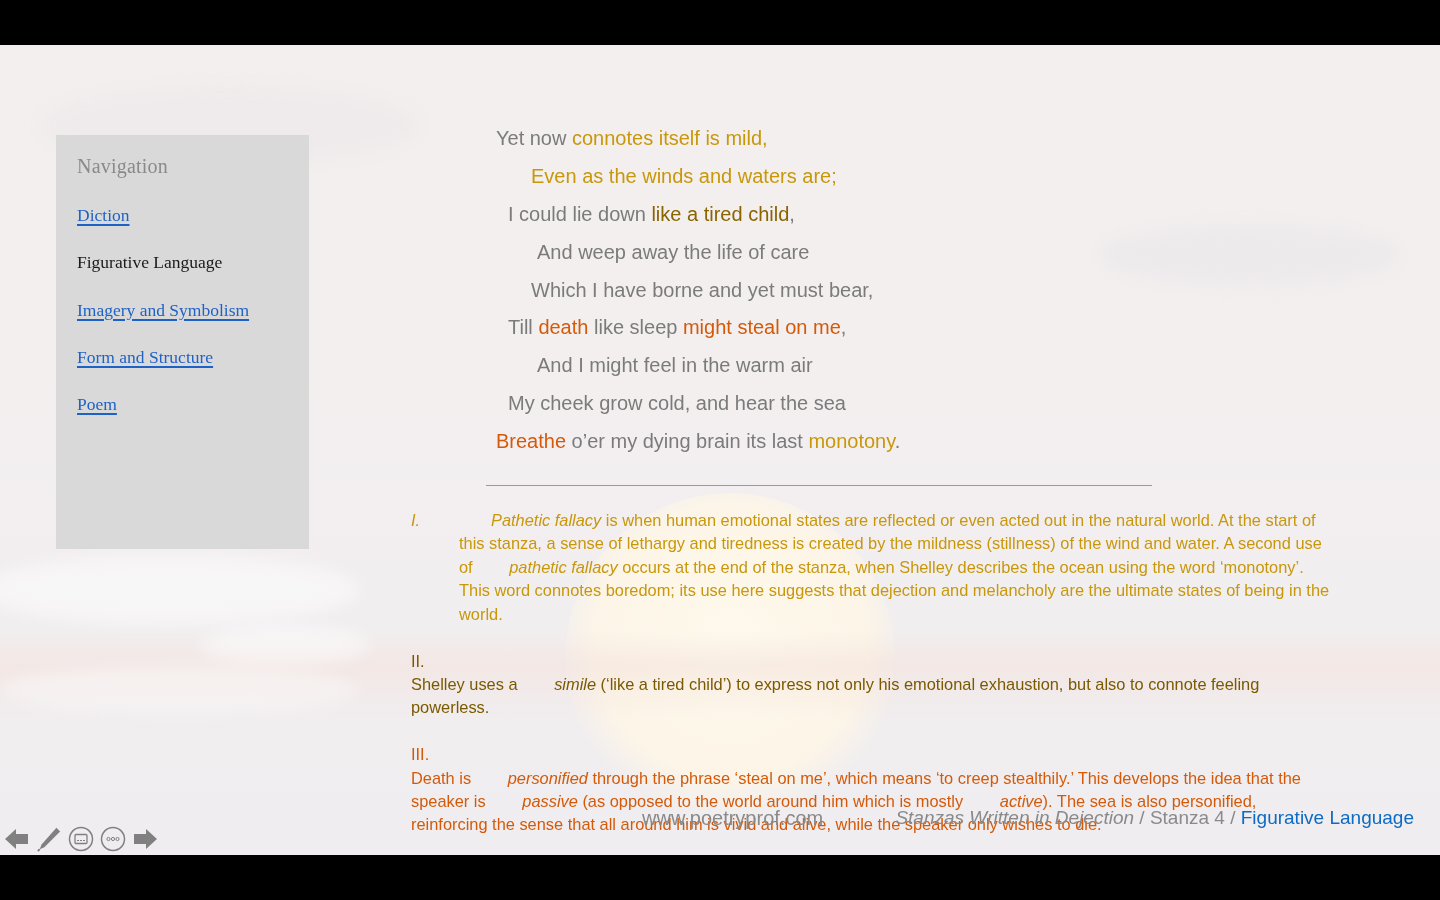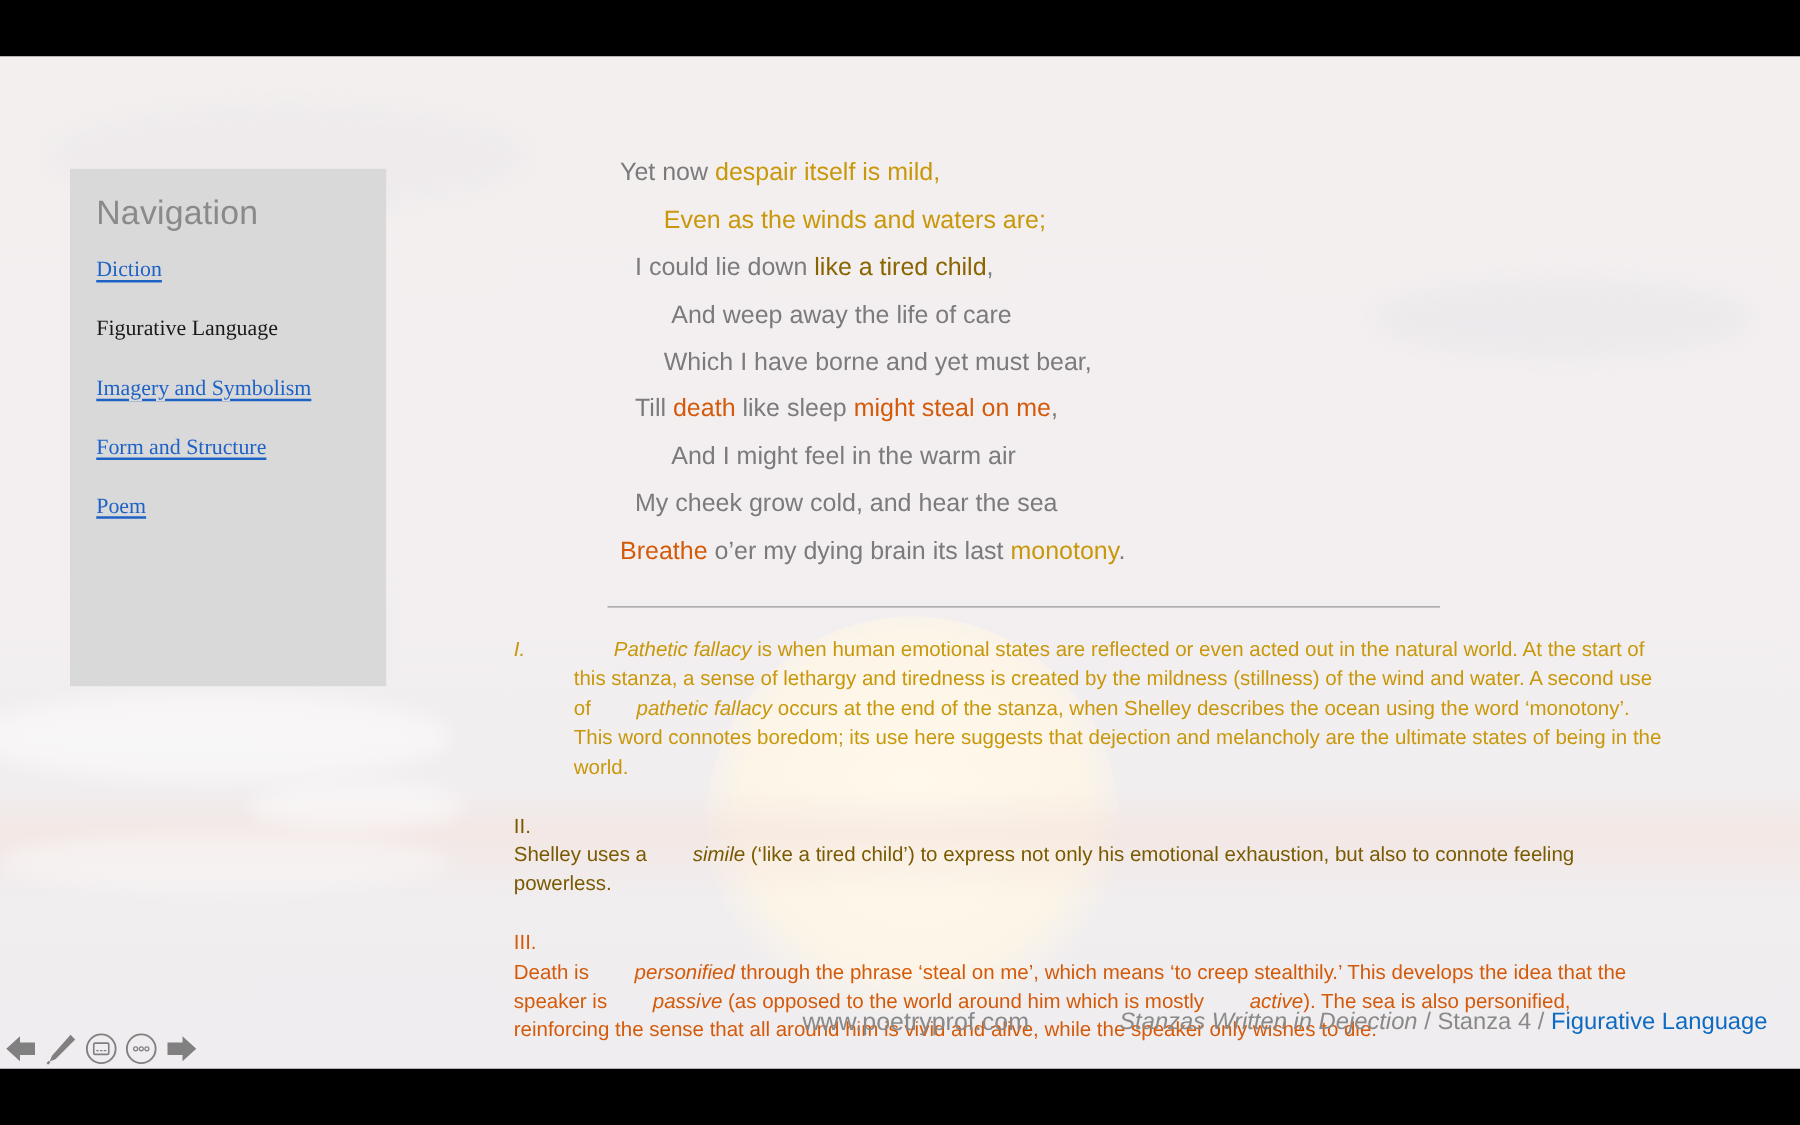--- a/index.html
+++ b/index.html
@@ -29,22 +29,22 @@
     .cloud.c4 { left: 1100px; top: 180px; width: 300px; height: 60px; background: rgba(230,228,232,0.45); }
     .cloud.c5 { left: 40px; top: 40px; width: 380px; height: 80px; background: rgba(232,230,232,0.35); }
 
     
     .nav {
       position: absolute; left: 56px; top: 90px; width: 253px; height: 414px;
       background: #d9d9d9; padding: 20px 0 0 21px;
       font-family: "DejaVu Serif", "Liberation Serif", serif;
     }
     .nav-title {
-      font-size: 27px; color: #8a8a8a; letter-spacing: 0.2px;
-      font-family: Liberation Sans, sans-serif; margin-bottom: 14px; height: 36px;
+      font-size: 20px; color: #8a8a8a; letter-spacing: 0.2px;
+      font-family: Liberation Serif, serif; margin-bottom: 14px; height: 36px;
     }
     .nav-list { list-style: none; }
     .nav-item { height: 47.3px; }
     .nav-link {
       font-family: "Liberation Serif", serif; font-size: 17.5px;
       color: #1f62c6; text-decoration: underline; text-underline-offset: 3px;
       text-decoration-thickness: 2px; cursor: pointer;
     }
     .nav-link.current { color: #1a1a1a; text-decoration: none; cursor: default; }
 
@@ -115,21 +115,21 @@
     <ul class="nav-list">
       <li class="nav-item"><a class="nav-link">Diction</a></li>
       <li class="nav-item"><span class="nav-link current">Figurative Language</span></li>
       <li class="nav-item"><a class="nav-link">Imagery and Symbolism</a></li>
       <li class="nav-item"><a class="nav-link">Form and Structure</a></li>
       <li class="nav-item"><a class="nav-link">Poem</a></li>
     </ul>
   </nav>
 
   <div class="poem" id="poem">
-      <div class="poem-line" style="padding-left: 0px;"><span>Yet now </span><span class="gold">despair itself is mild,</span></div>
+      <div class="poem-line" style="padding-left: 0px;"><span>Yet now </span><span class="gold">connotes itself is mild,</span></div>
       <div class="poem-line" style="padding-left: 35px;"><span class="gold">Even as the winds and waters are;</span></div>
       <div class="poem-line" style="padding-left: 12px;"><span>I could lie down </span><span class="olive">like a tired child</span><span>,</span></div>
       <div class="poem-line" style="padding-left: 41px;"><span>And weep away the life of care</span></div>
       <div class="poem-line" style="padding-left: 35px;"><span>Which I have borne and yet must bear,</span></div>
       <div class="poem-line" style="padding-left: 12px;"><span>Till </span><span class="rust">death</span><span> like sleep </span><span class="rust">might steal on me</span><span>,</span></div>
       <div class="poem-line" style="padding-left: 41px;"><span>And I might feel in the warm air</span></div>
       <div class="poem-line" style="padding-left: 12px;"><span>My cheek grow cold, and hear the sea</span></div>
       <div class="poem-line" style="padding-left: 0px;"><span class="rust">Breathe</span><span> o’er my dying brain its last </span><span class="gold">monotony</span><span>.</span></div>
     </div>
 

